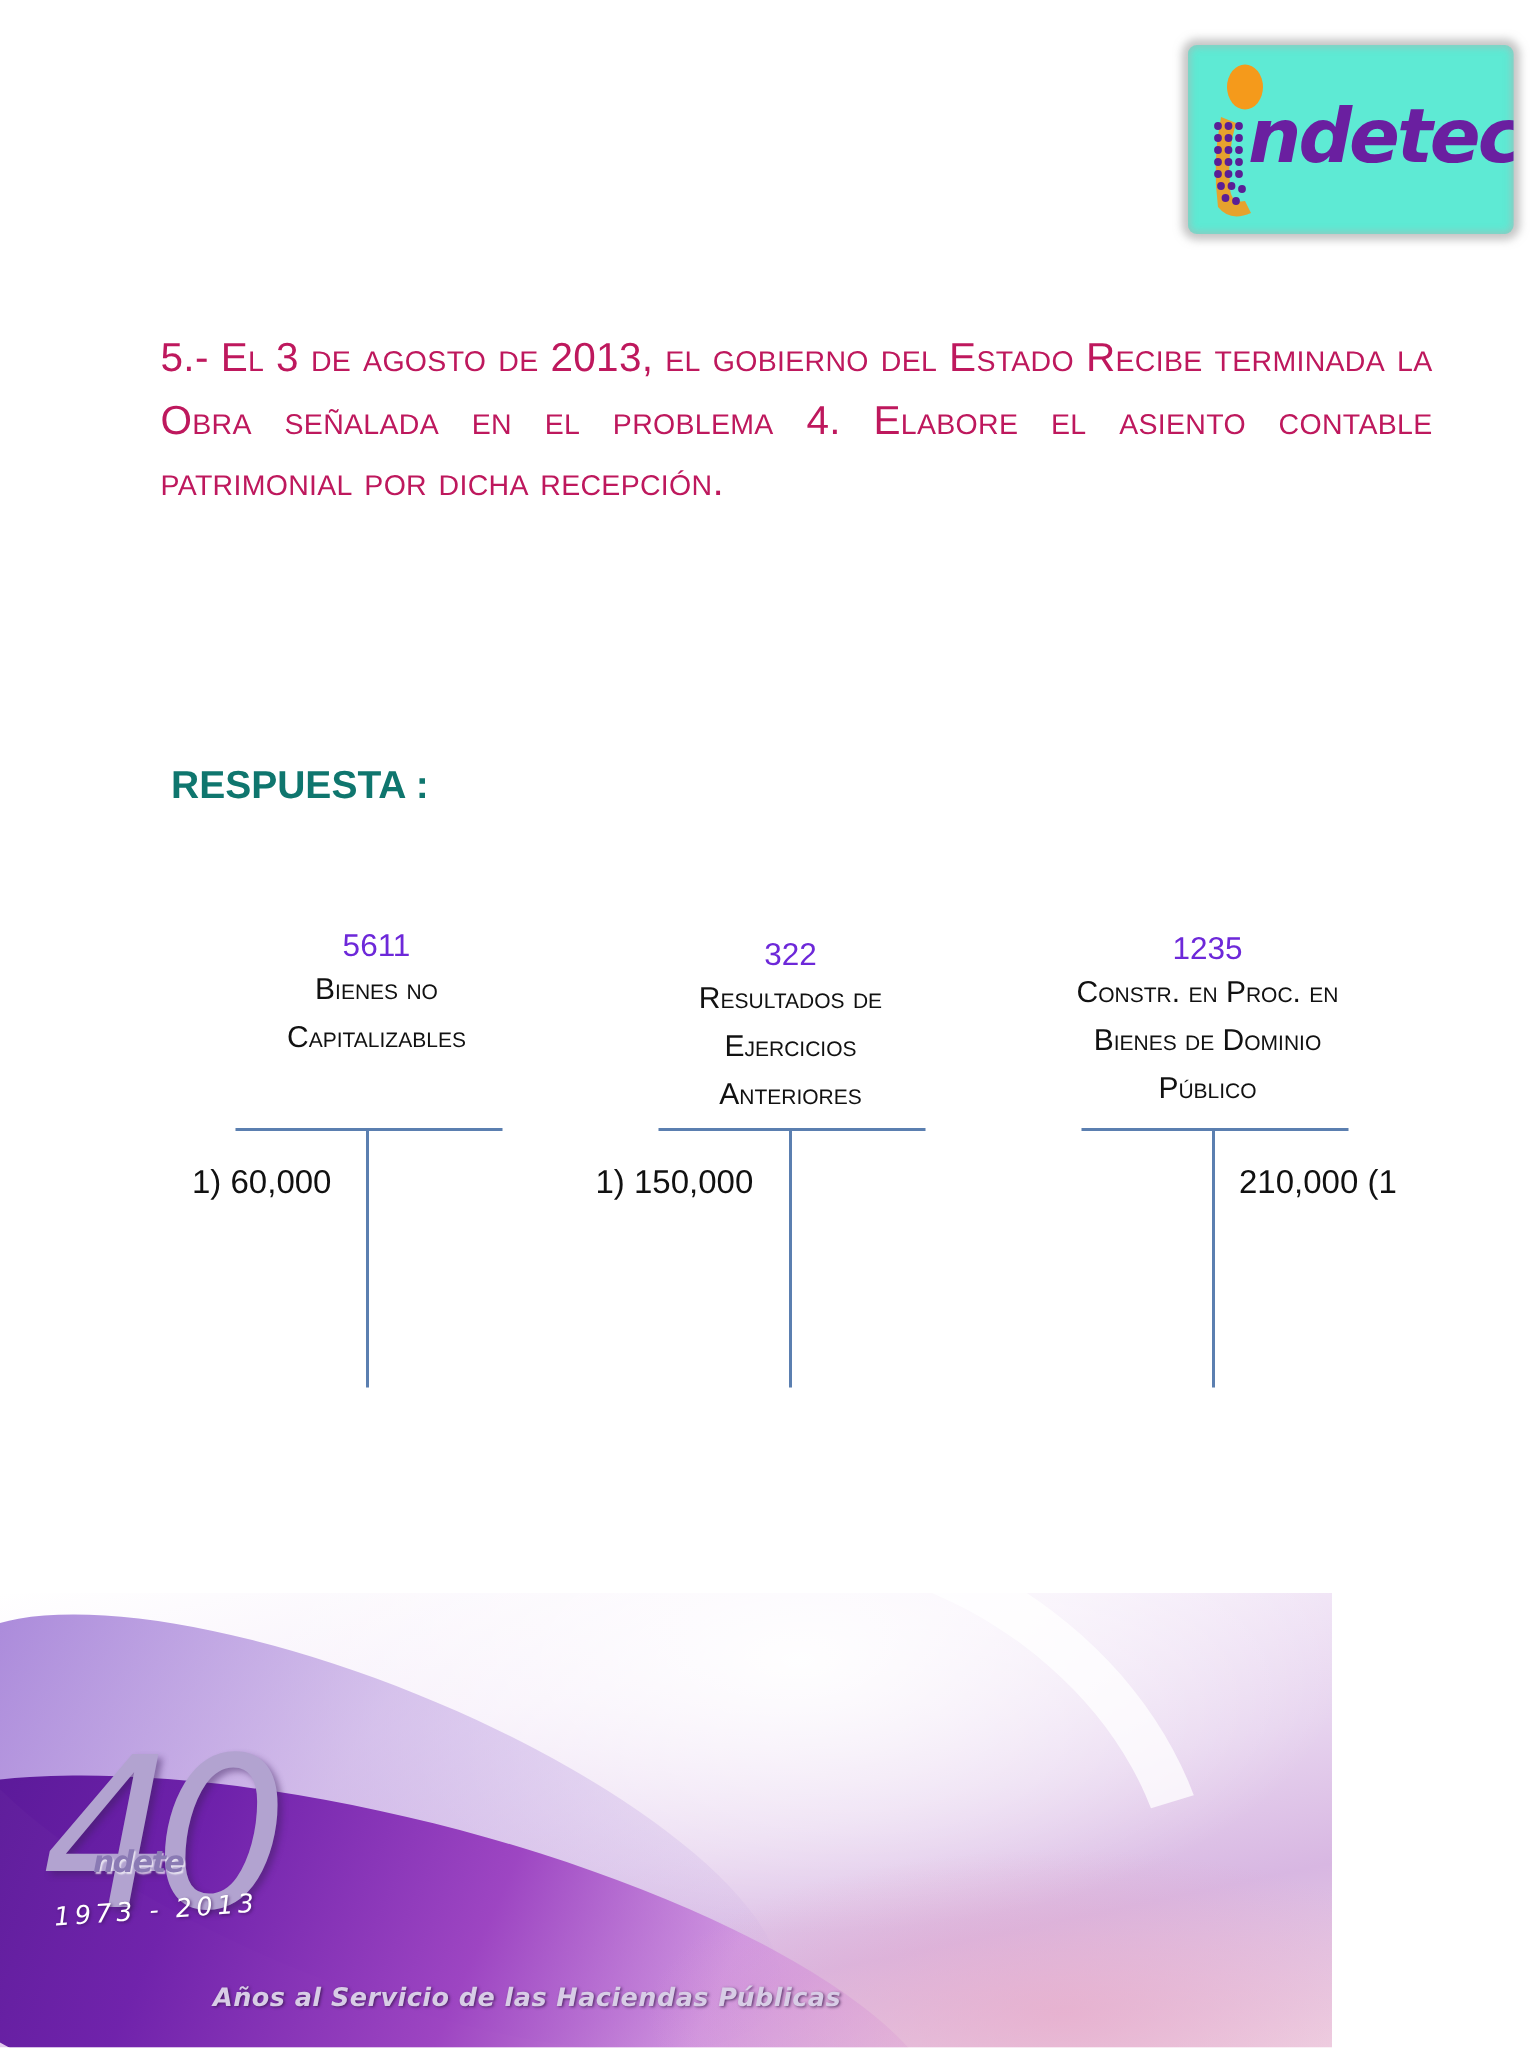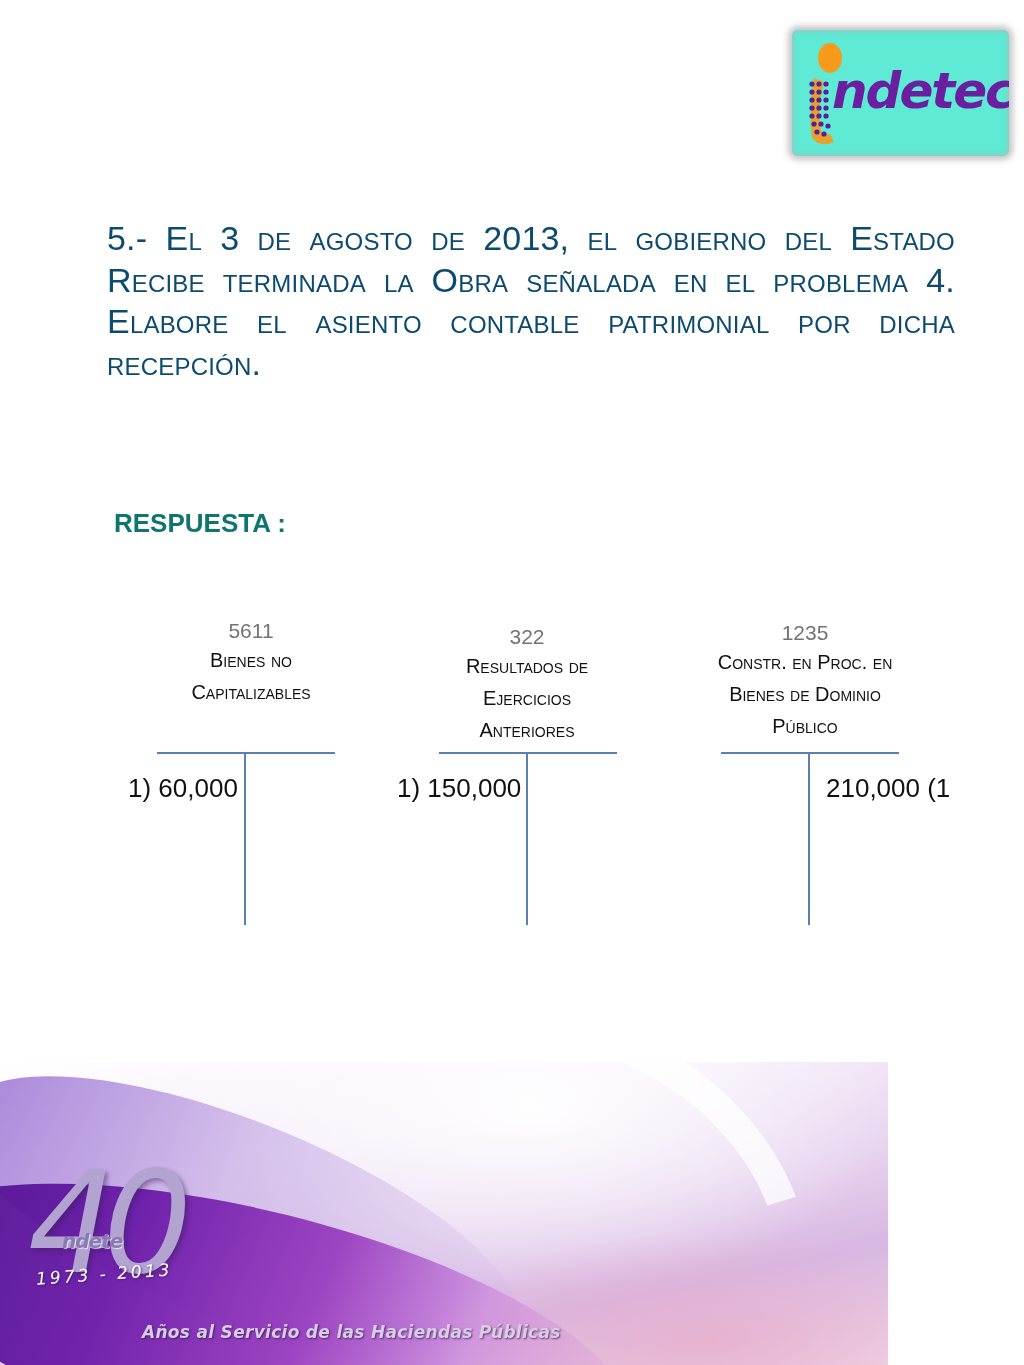--- a/index.html
+++ b/index.html
@@ -21,39 +21,39 @@
       position: absolute; left: 40px; top: 36px;
       font-family: "DejaVu Sans", sans-serif; font-weight: bold; font-style: italic;
       font-size: 50px; letter-spacing: -2px; color: #6a1fa0;
       line-height: 1;
     }
 
     
     .problem {
       position: absolute; left: 107px; top: 218px; width: 848px;
       font-family: "Liberation Sans", sans-serif;
-      font-size: 34px; line-height: 41.5px; color: #0c4a6e;
+      font-size: 27px; line-height: 41.5px; color: #be185d;
       text-align: justify; text-align-last: left;
       font-variant: small-caps;
       letter-spacing: 0.2px;
     }
 
     .answer-label {
       position: absolute; left: 114px; top: 508px;
       font-family: "Liberation Sans", sans-serif; font-weight: bold;
       font-size: 26px; color: #0f766e;
     }
 
     
     .account { position: absolute; width: 240px; text-align: center; }
-    .account .code { font-size: 21px; line-height: 26px; color: #737373; }
+    .account .code { font-size: 21px; line-height: 26px; color: #6d28d9; }
     .account .name { font-size: 20px; line-height: 32px; color: #111; font-variant: small-caps; }
     .t-h { position: absolute; height: 2px; background: #5b7fb0; }
     .t-v { position: absolute; width: 2px; background: #5b7fb0; }
-    .entry { position: absolute; font-size: 26px; color: #111; line-height: 26px; white-space: nowrap; }
+    .entry { position: absolute; font-size: 22px; color: #111; line-height: 26px; white-space: nowrap; }
 
     
     .footer {
       position: absolute; left: 0; top: 1062px; width: 888px; height: 303px;
       overflow: hidden;
       background:
         radial-gradient(ellipse 520px 260px at 60% 15%, rgba(255,255,255,0.95), rgba(255,255,255,0) 70%),
         linear-gradient(168deg, #ffffff 0%, #f6eefa 30%, #e7d4ef 55%, #d8b7e2 75%, #f0d6e6 100%);
     }
     .footer .swoosh-dark {

